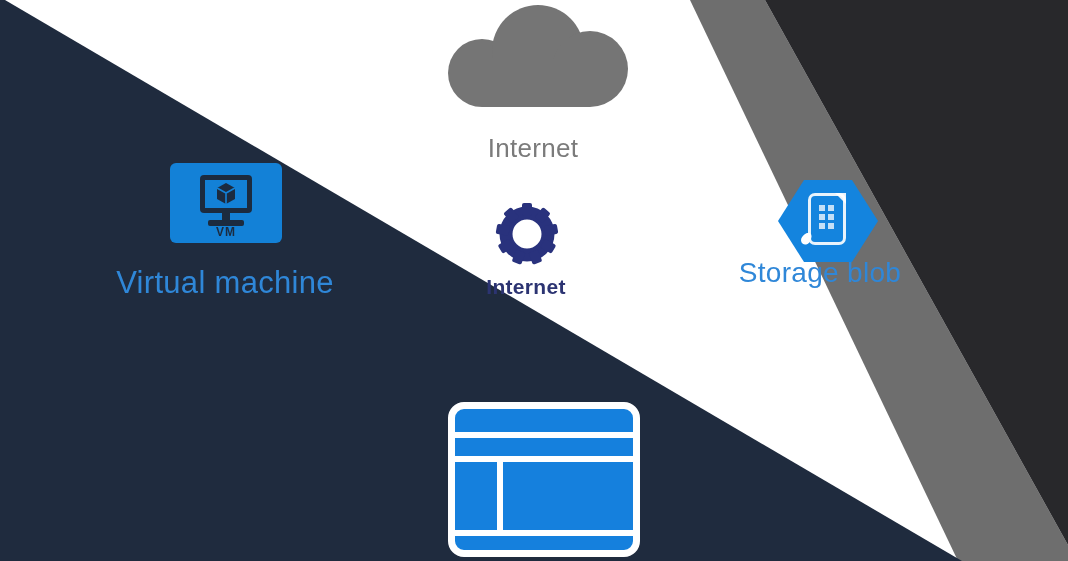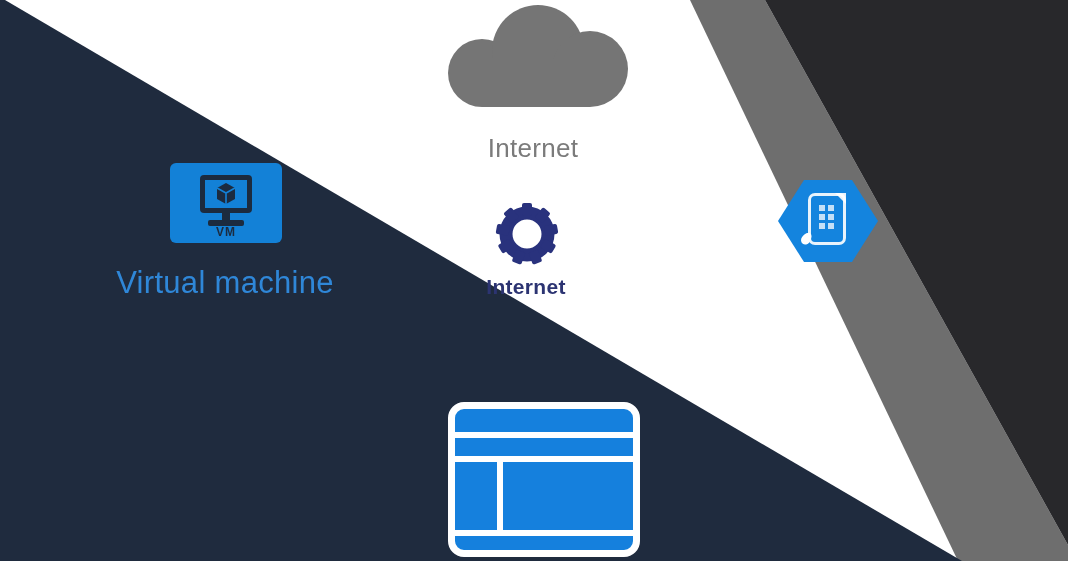--- a/index.html
+++ b/index.html
@@ -118,20 +118,21 @@
             <span></span>
             <span></span>
             <span></span>
             <span></span>
             <span></span>
         </div>
       </div>
       <div class="blob-drop"></div>
     </div>
   </div>
+  <div class="label label-storage">Storage blob</div>
 
   <div class="node browser-box">
     <div style="position:absolute; inset:0;">
       <div class="hl hl1"></div>
       <div class="hl hl2"></div>
       <div class="vl vl1"></div>
       <div class="hl hl3"></div>
     </div>
   </div>
 

